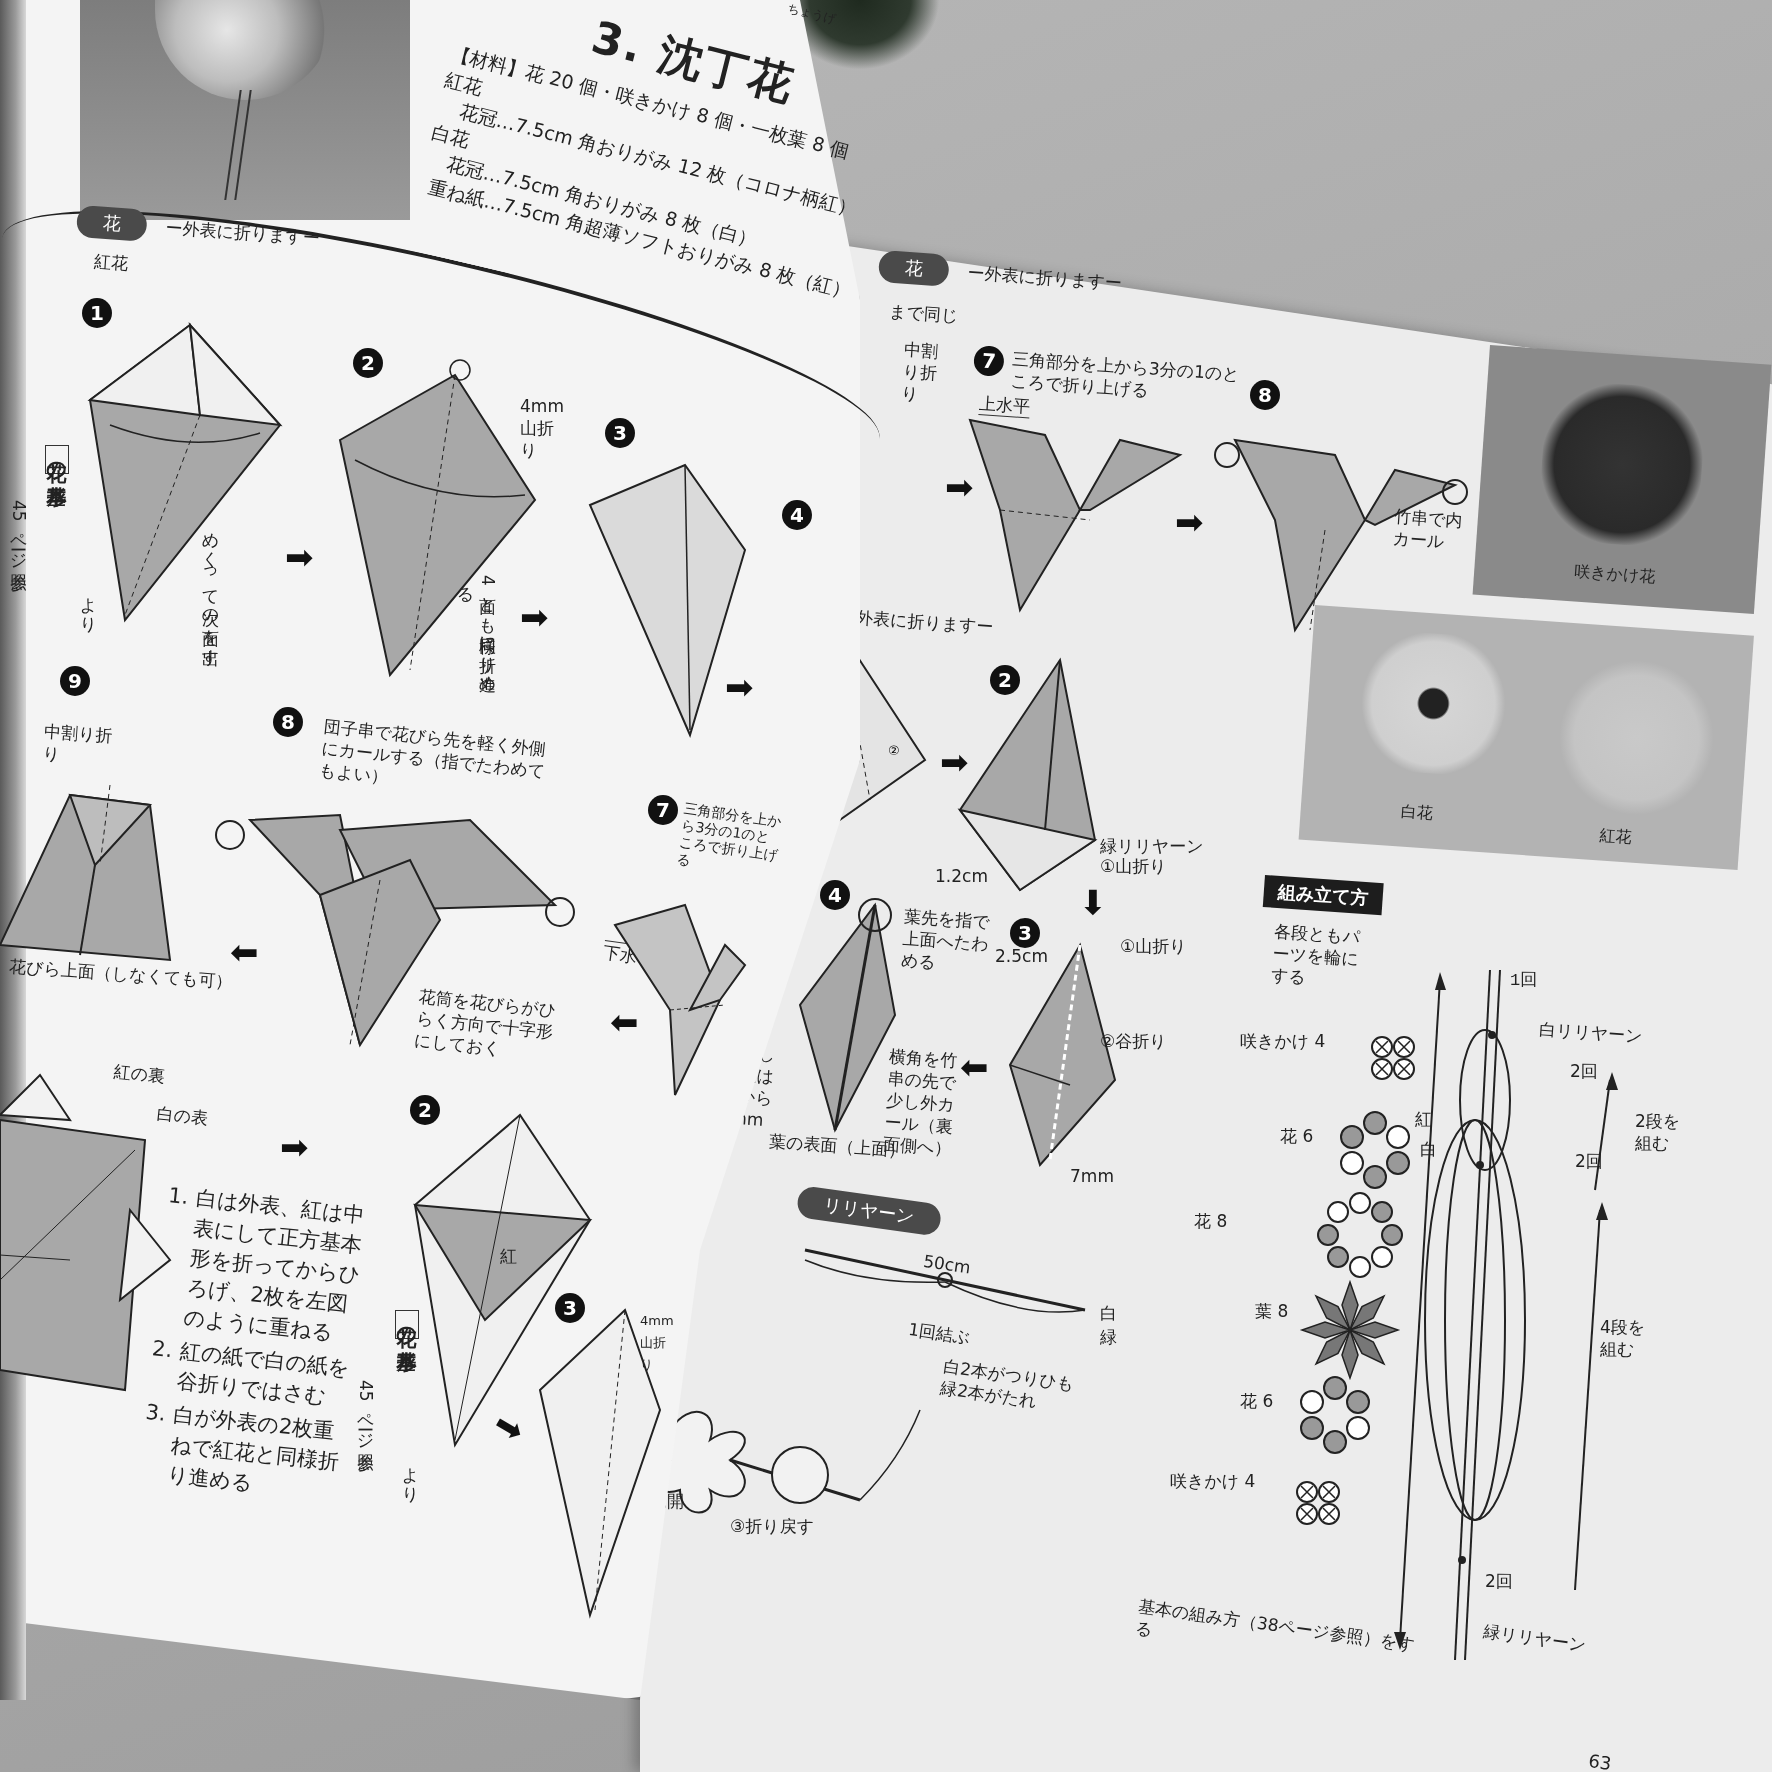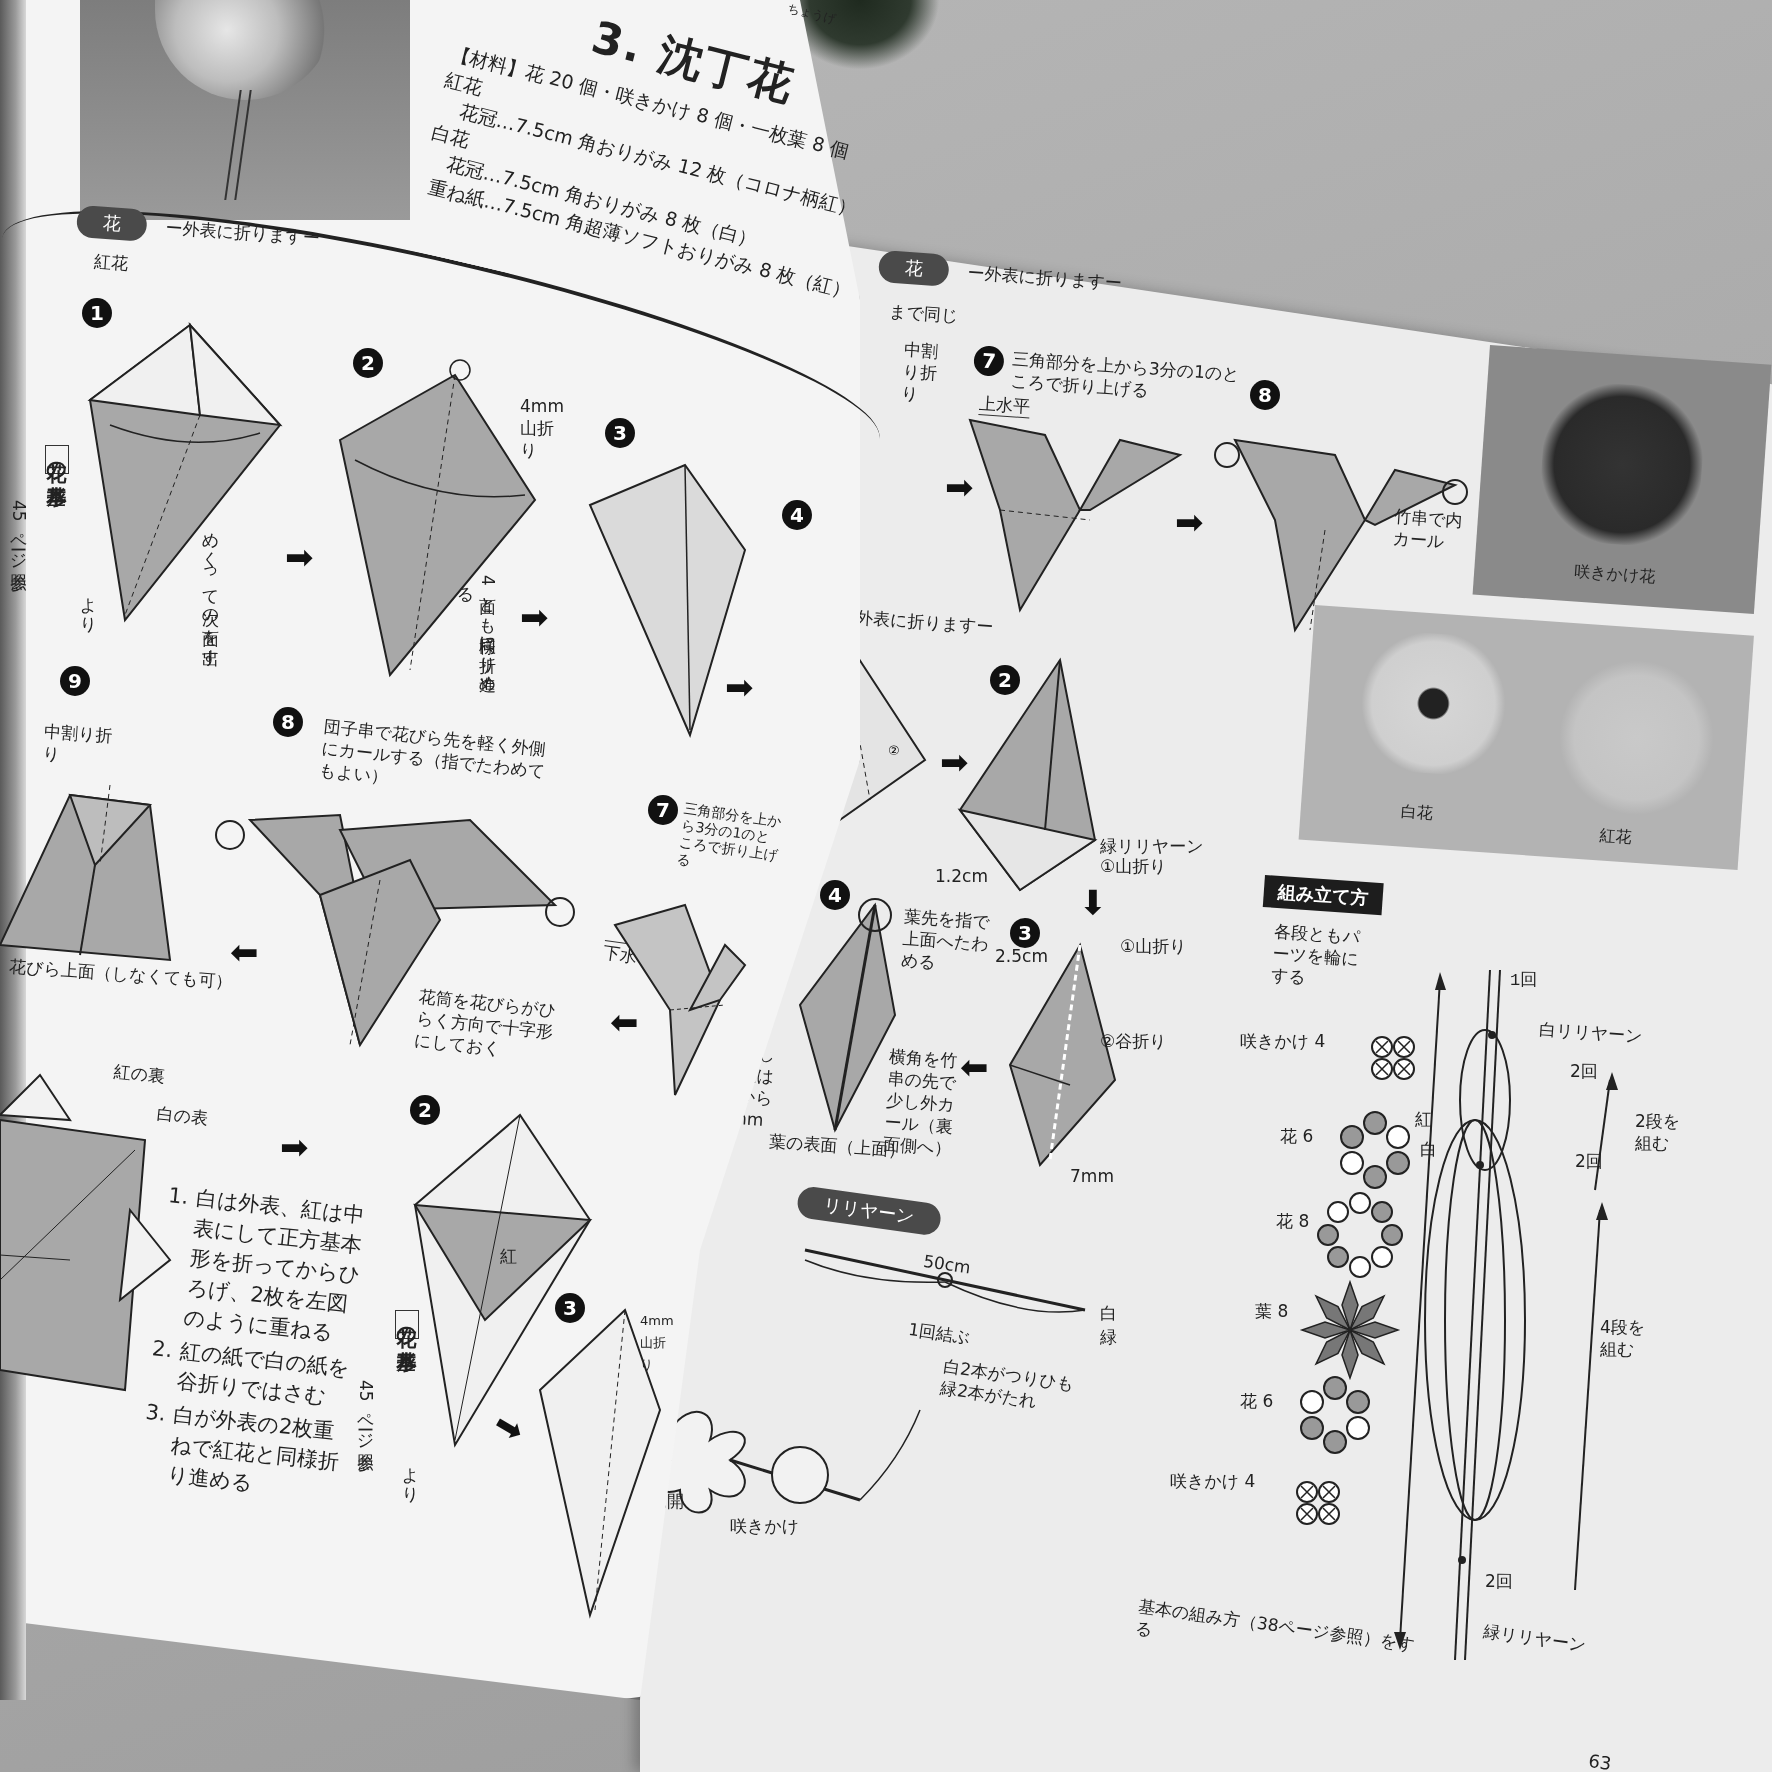--- a/index.html
+++ b/index.html
@@ -142,21 +142,21 @@
 <div class="abs label" style="left:1100px;top:1302px;">白</div>
 <div class="abs label" style="left:1100px;top:1326px;">緑</div>
 <div class="abs label rot" style="left:945px;top:1355px;width:140px;white-space:normal;transform:rotate(8deg);">白2本がつりひも 緑2本がたれ</div>
 <svg style="left:650px;top:1400px;" width="280" height="120">
   <path d="M20,30 C40,0 70,10 60,40 C90,20 110,40 80,60 C110,80 90,110 60,90 C70,120 30,120 30,90 C0,100 0,70 20,60 C0,40 10,20 20,30Z" fill="#f2f2f2" stroke="#222" stroke-width="2"></path>
   <line x1="80" y1="60" x2="210" y2="100" stroke="#222" stroke-width="3"></line>
   <circle cx="150" cy="75" r="28" fill="#f2f2f2" stroke="#222" stroke-width="2"></circle>
   <path d="M210,100 Q250,60 270,10" fill="none" stroke="#222" stroke-width="1.5"></path>
 </svg>
 <div class="abs label" style="left:650px;top:1490px;">満開</div>
-<div class="abs label" style="left:730px;top:1515px;">咲きかけ</div>
+<div class="abs label" style="left:730px;top:1515px;">③折り戻す</div>
 
 <div class="abs rot" style="left:1265px;top:875px;transform:rotate(4deg);">
   <span class="badge-dark">組み立て方</span>
 </div>
 <div class="abs label rot" style="left:1275px;top:920px;width:100px;white-space:normal;transform:rotate(4deg);">各段ともパーツを輪にする</div>
 
 <div class="abs label" style="left:1240px;top:1030px;">咲きかけ 4</div>
 <svg style="left:1370px;top:1035px;" width="50" height="50">
   <g fill="#fff" stroke="#222" stroke-width="2">
       <circle cx="12" cy="12" r="10"></circle>
@@ -176,21 +176,21 @@
       <circle cx="58" cy="22" r="11" fill="#fff"></circle>
       <circle cx="58" cy="48" r="11" fill="#999"></circle>
       <circle cx="35" cy="62" r="11" fill="#999"></circle>
       <circle cx="12" cy="48" r="11" fill="#fff"></circle>
       <circle cx="12" cy="22" r="11" fill="#999"></circle>
     </g>
 </svg>
 <div class="abs label" style="left:1415px;top:1108px;">紅</div>
 <div class="abs label" style="left:1420px;top:1138px;">白</div>
 
-<div class="abs label" style="left:1276px;top:1210px;">花 8</div>
+<div class="abs label" style="left:1194px;top:1210px;">花 8</div>
 <svg style="left:1320px;top:1195px;" width="80" height="80">
   <g stroke="#222" stroke-width="2">
       <circle cx="40" cy="8" r="10" fill="#fff"></circle>
       <circle cx="62" cy="17" r="10" fill="#999"></circle>
       <circle cx="72" cy="40" r="10" fill="#999"></circle>
       <circle cx="62" cy="62" r="10" fill="#fff"></circle>
       <circle cx="40" cy="72" r="10" fill="#fff"></circle>
       <circle cx="18" cy="62" r="10" fill="#999"></circle>
       <circle cx="8" cy="40" r="10" fill="#999"></circle>
       <circle cx="18" cy="17" r="10" fill="#fff"></circle>

